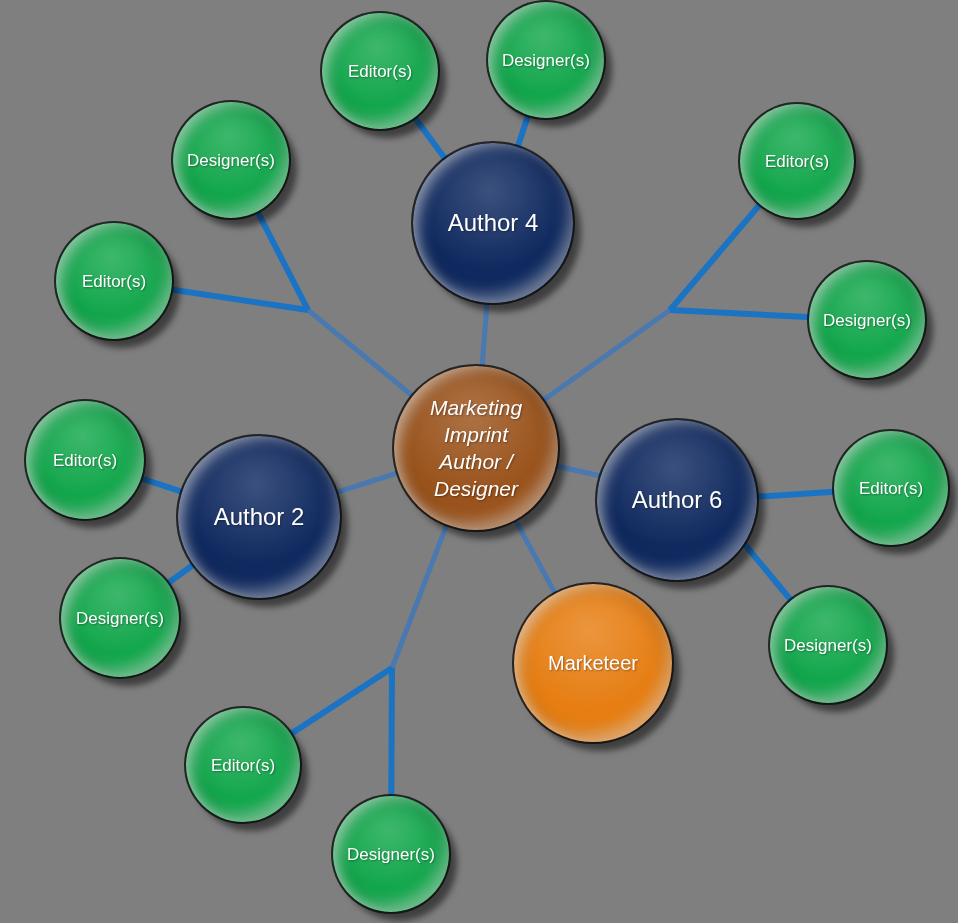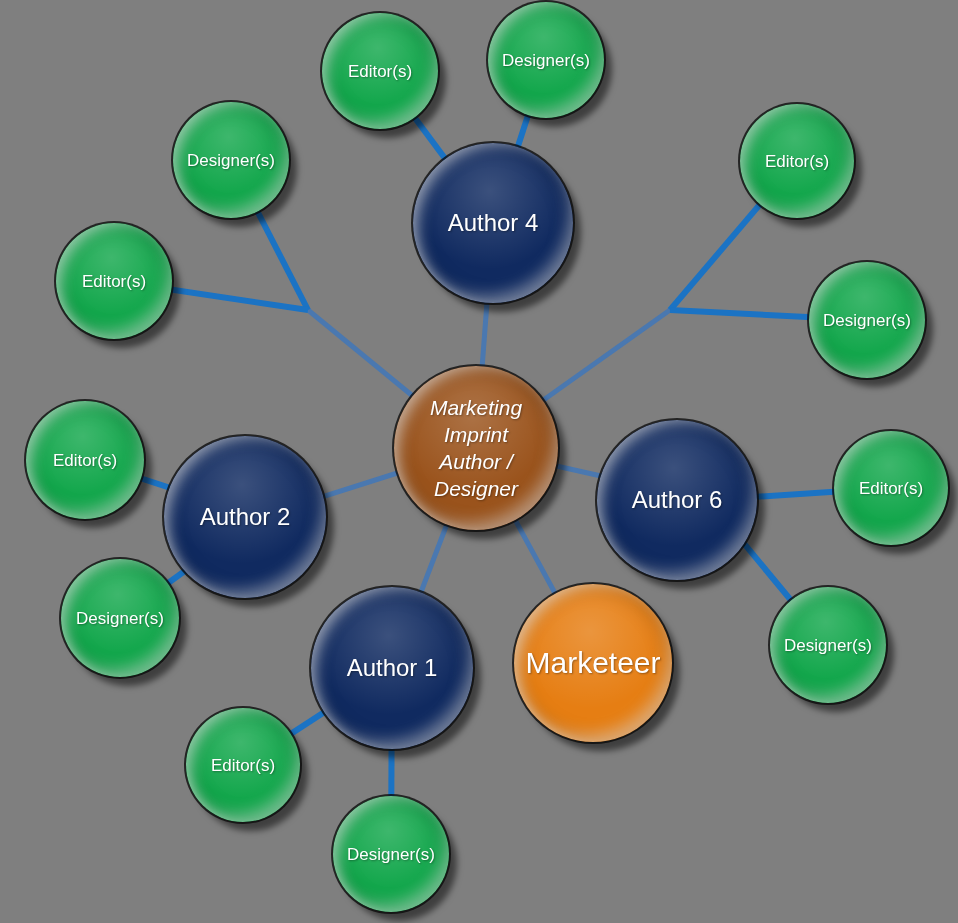--- a/index.html
+++ b/index.html
@@ -29,21 +29,21 @@
       8px 9px 6px rgba(0,0,0,0.50),
       inset 9px 5px 14px -4px rgba(255,255,255,0.55),
       inset -9px -13px 16px -6px rgba(255,255,255,0.42),
       inset 0 0 22px rgba(0,0,0,0.28);
     text-shadow:1px 1px 2px rgba(0,0,0,0.35);
     box-sizing:border-box;
   }
   .node .label{pointer-events:none;}
   .node.hub{background-color:var(--hub,#9a531c);font-size:21px;line-height:27px;font-style:italic;}
   .node.author{background-color:var(--author,#102a60);font-size:24px;line-height:28px;}
-  .node.marketeer{background-color:var(--marketeer,#e67e13);font-size:30px;line-height:28px;}
+  .node.marketeer{background-color:var(--marketeer,#e67e13);font-size:20px;line-height:28px;}
   .node.satellite{background-color:var(--satellite,#13a74c);font-size:17px;line-height:21px;}
 </style>
 </head>
 <body>
 
 <div class="stage" style="--bg: #7f7f7f; --hub: #9a531c; --author: #102a60; --marketeer: #e67e13; --satellite: #13a74c; --text: #ffffff;">
   <svg class="edge-layer" width="958" height="923" viewBox="0 0 958 923">
       <line x1="476" y1="448" x2="493" y2="223" stroke="#4a78b0" stroke-width="5"></line>
       <line x1="476" y1="448" x2="308" y2="310" stroke="#4a78b0" stroke-width="5"></line>
       <line x1="476" y1="448" x2="670" y2="310" stroke="#4a78b0" stroke-width="5"></line>
@@ -70,33 +70,28 @@
         <div>Imprint</div>
         <div>Author /</div>
         <div>Designer</div>
       </div>
     </div>
     <div class="node author" style="left: 413px; top: 143px; width: 160px; height: 160px; text-align: center;">
       <div class="label">
         <div>Author 4</div>
       </div>
     </div>
-    <div class="node author" style="left: 164px; top: 436px; width: 162px; height: 162px;">
+    <div class="node author" style="left: 178px; top: 436px; width: 162px; height: 162px;">
       <div class="label">
         <div>Author 2</div>
       </div>
     </div>
     <div class="node author" style="left: 597px; top: 420px; width: 160px; height: 160px;">
       <div class="label">
         <div>Author 6</div>
-      </div>
-    </div>
-    <div class="node author" style="left: 311px; top: 587px; width: 162px; height: 162px;">
-      <div class="label">
-        <div>Author 1</div>
       </div>
     </div>
     <div class="node marketeer" style="left: 514px; top: 584px; width: 158px; height: 158px;">
       <div class="label">
         <div>Marketeer</div>
       </div>
     </div>
     <div class="node satellite" style="left: 322px; top: 13px; width: 116px; height: 116px;">
       <div class="label">
         <div>Editor(s)</div>

